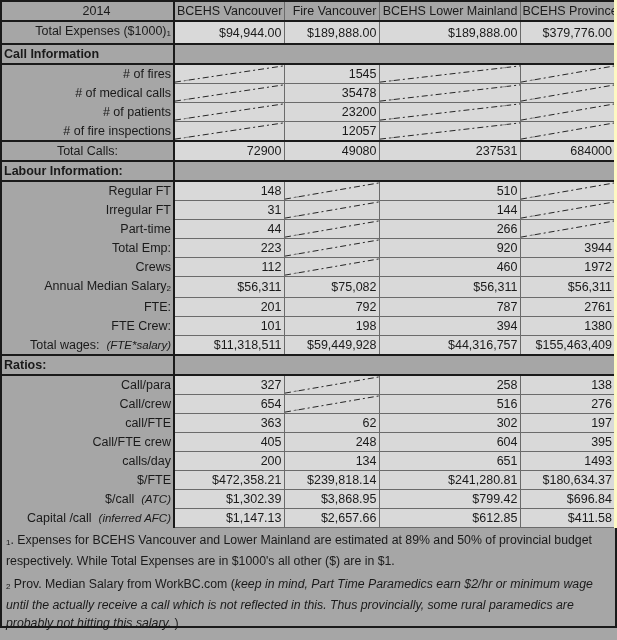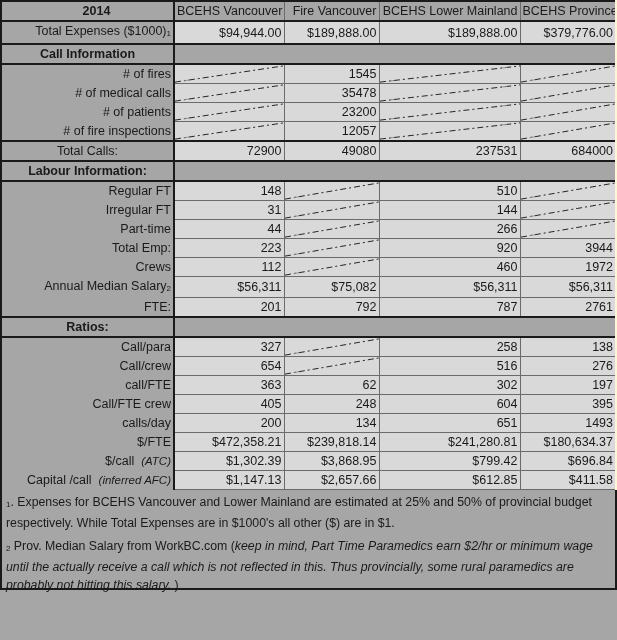--- a/index.html
+++ b/index.html
@@ -1,28 +1,28 @@
 <!DOCTYPE html>
 <html><head>
 <meta charset="utf-8">
 <style>
   html, body { margin:0; padding:0; background:#a6a6a6; }
   body { width:617px; height:640px; overflow:hidden; font-family:"Liberation Sans", sans-serif; font-size:12.5px; color:#1a1a1a; }
   table { border-collapse:collapse; table-layout:fixed; width:617px; }
   td { height:18px; padding:0 2px; white-space:nowrap; overflow:hidden; border:1px solid #6b6b6b; background:#d9d9d9; text-align:right; line-height:18px; position:relative; }
   td.lbl { background:#a6a6a6; text-align:right; border-left:2px solid #1a1a1a; border-right:2px solid #1a1a1a; border-top:none; border-bottom:none; }
   td.lbl.center { text-align:center; }
-  td.lbl.right { text-align:center; }
+  td.lbl.right { text-align:left; }
   tr.hdr td { background:#a6a6a6; text-align:right; border-top:2px solid #1a1a1a; border-bottom:2px solid #1a1a1a; }
-  tr.hdr td.lbl { font-weight:bold;padding-left:20px; }
+  tr.hdr td.lbl { font-weight:normal;padding-left:20px; }
   tr.section td { background:#a6a6a6; border-top:2px solid #1a1a1a; border-bottom:2px solid #1a1a1a; }
   tr.section td.lbl { font-weight:bold; }
   tr.thick-top td { border-top:2px solid #1a1a1a; }
   tr.thick-bot td { border-bottom:2px solid #1a1a1a; }
-  td.last { border-right:6px solid #fef9c3; }
+  td.last { border-right:8px solid #fef9c3; }
   td.na { background:#d9d9d9; }
   td.na svg { position:absolute; left:0; top:0; width:100%; height:100%; }
   .sub { font-size:8px; vertical-align:-1px; }
   .it { font-style:italic; font-size:11.5px; }
   .notes { border:2px solid #1a1a1a; border-top:none; background:#a6a6a6; padding:3px 4px 4px 4px; font-size:12.3px; line-height:18px; height:100px; box-sizing:border-box; width:617px; }
   .notes p { margin:0 0 5px 0; }
 </style>
 </head>
 <body>
 
@@ -234,20 +234,34 @@
         <td>$56,311</td>
         <td class="last">$56,311</td>
       </tr>
       <tr>
         <td class="lbl"><span>FTE:</span></td>
         <td>201</td>
         <td>792</td>
         <td>787</td>
         <td class="last">2761</td>
       </tr>
+      <tr>
+        <td class="lbl"><span>FTE Crew:</span></td>
+        <td>101</td>
+        <td>198</td>
+        <td>394</td>
+        <td class="last">1380</td>
+      </tr>
+      <tr>
+        <td class="lbl"><span>Total wages:</span>&nbsp;&nbsp;<span class="it">(FTE*salary)</span></td>
+        <td>$11,318,511</td>
+        <td>$59,449,928</td>
+        <td>$44,316,757</td>
+        <td class="last">$155,463,409</td>
+      </tr>
       <tr class="section">
         <td class="lbl right">Ratios:</td>
         <td colspan="4" class="last"></td>
       </tr>
       <tr>
         <td class="lbl"><span>Call/para</span></td>
         <td>327</td>
         <td class="na">
           <svg preserveAspectRatio="none" viewBox="0 0 100 20">
             <line x1="0" y1="19" x2="100" y2="1" stroke="#111" stroke-width="0.9" stroke-dasharray="6,3,2,3" vector-effect="non-scaling-stroke"></line>
@@ -308,15 +322,15 @@
         <td class="lbl"><span>Capital /call</span>&nbsp;&nbsp;<span class="it">(inferred AFC)</span></td>
         <td>$1,147.13</td>
         <td>$2,657.66</td>
         <td>$612.85</td>
         <td class="last">$411.58</td>
       </tr>
     </tbody>
 </table>
 
 <div class="notes">
-  <p><span class="sub">1</span><span>. Expenses for BCEHS Vancouver and Lower Mainland are estimated at 25% and 50% of provincial budget respectively. While Total Expenses are in $1000's all other ($) are in $1.</span></p>
+  <p><span class="sub">1</span><span>. Expenses for BCEHS Vancouver and Lower Mainland are estimated at 89% and 50% of provincial budget respectively. While Total Expenses are in $1000's all other ($) are in $1.</span></p>
   <p><span class="sub">2</span><span> Prov. Median Salary from WorkBC.com (</span><i>keep in mind, Part Time Paramedics earn $2/hr or minimum wage until the actually receive a call which is not reflected in this. Thus provincially, some rural paramedics are probably not hitting this salary.</i><span> )</span></p>
 </div>
 
 </body></html>

